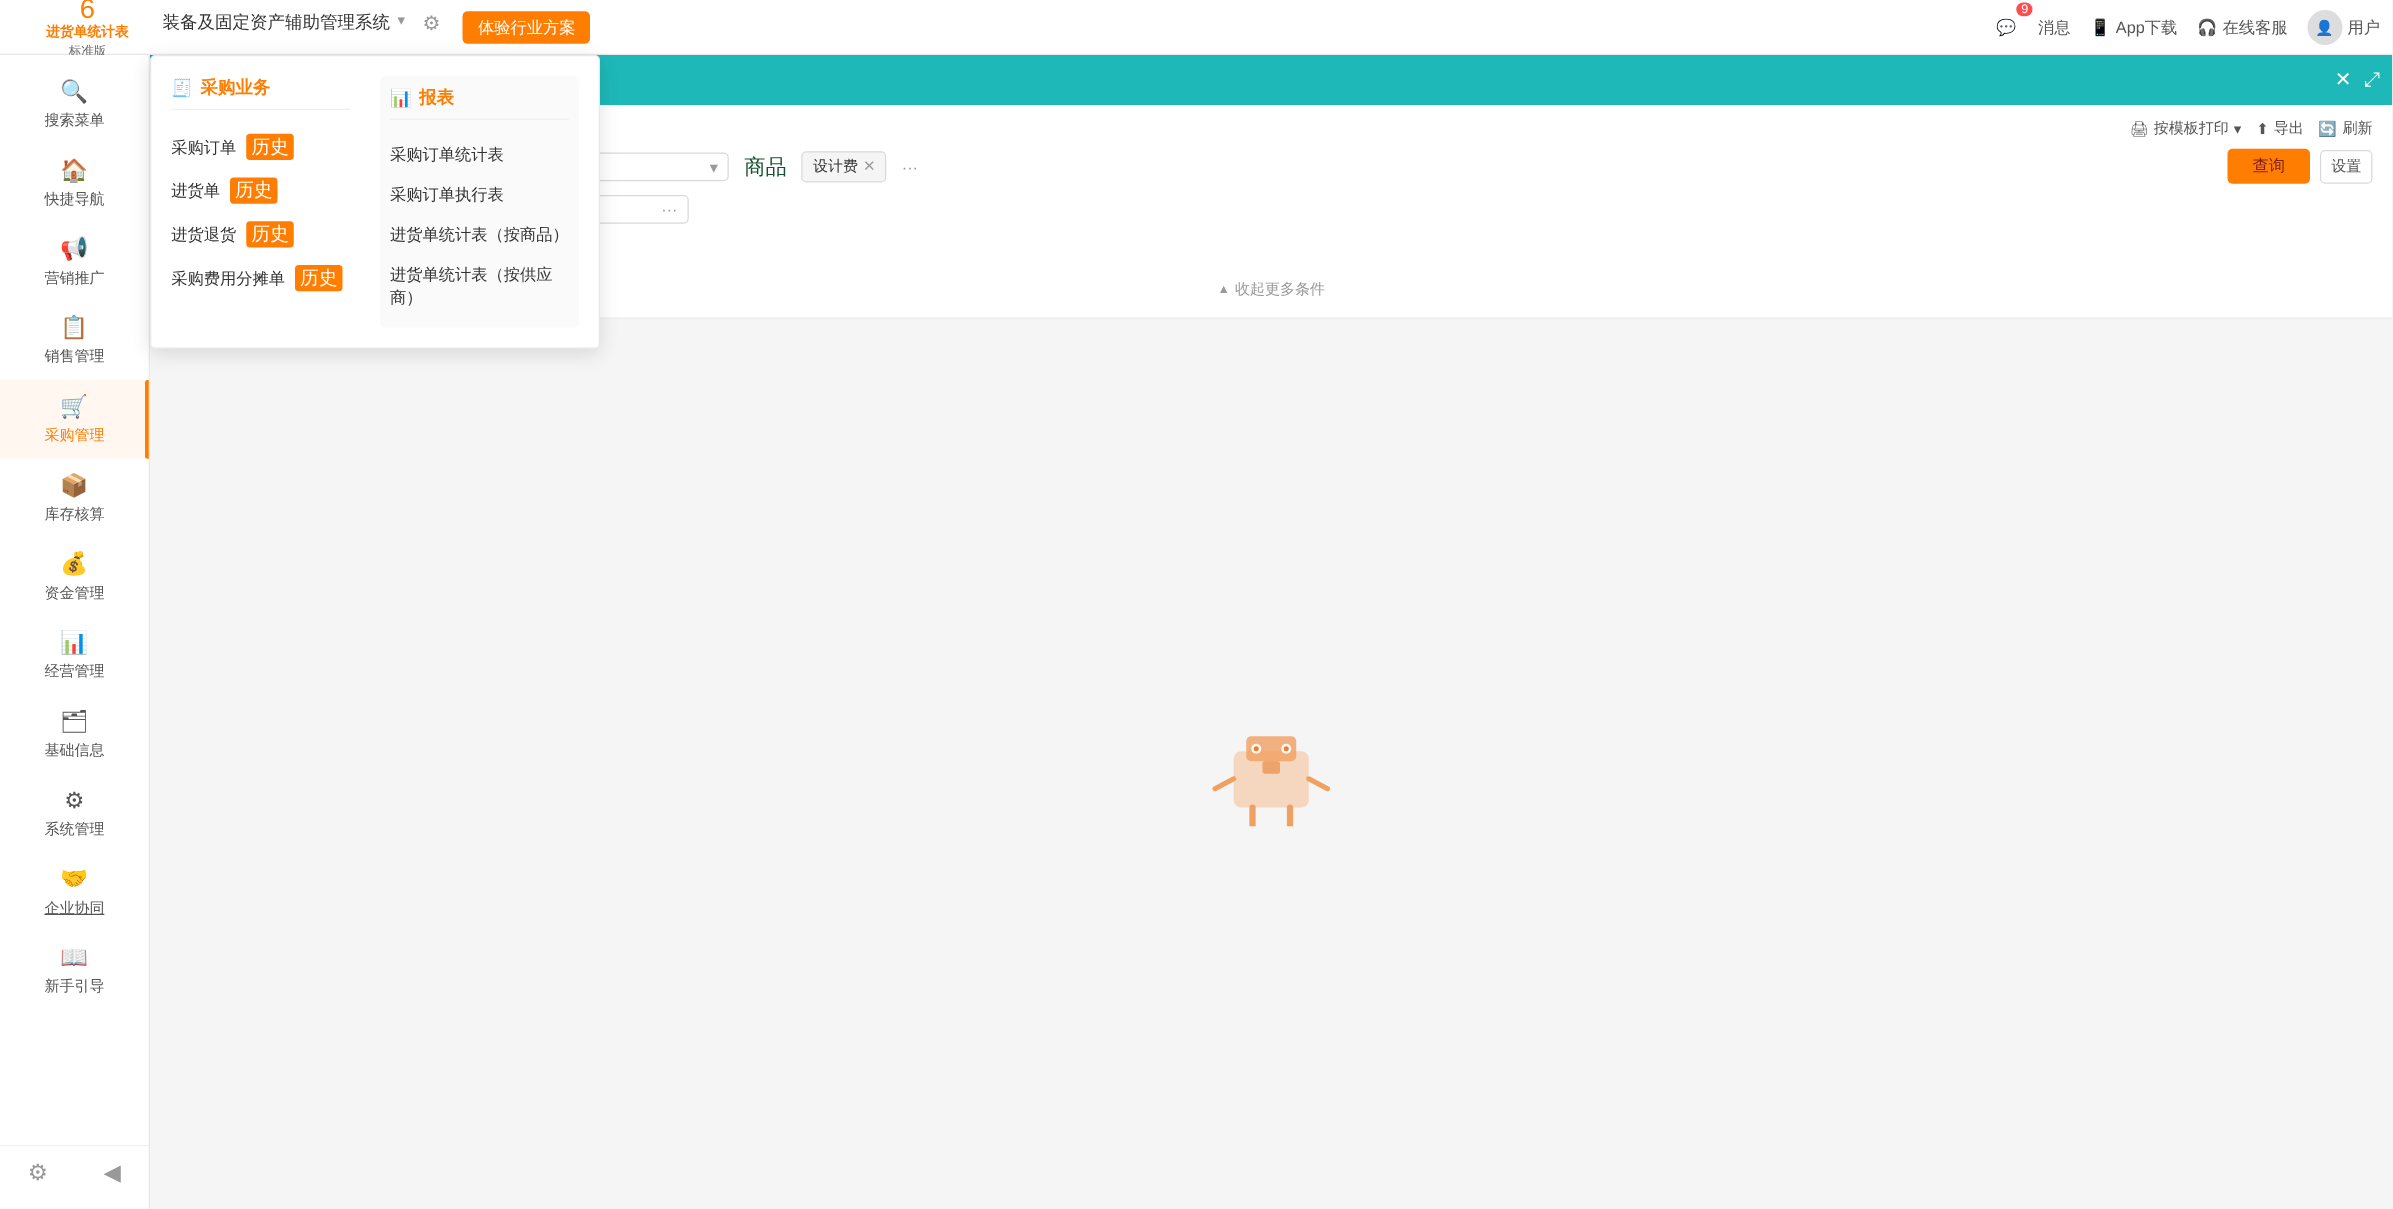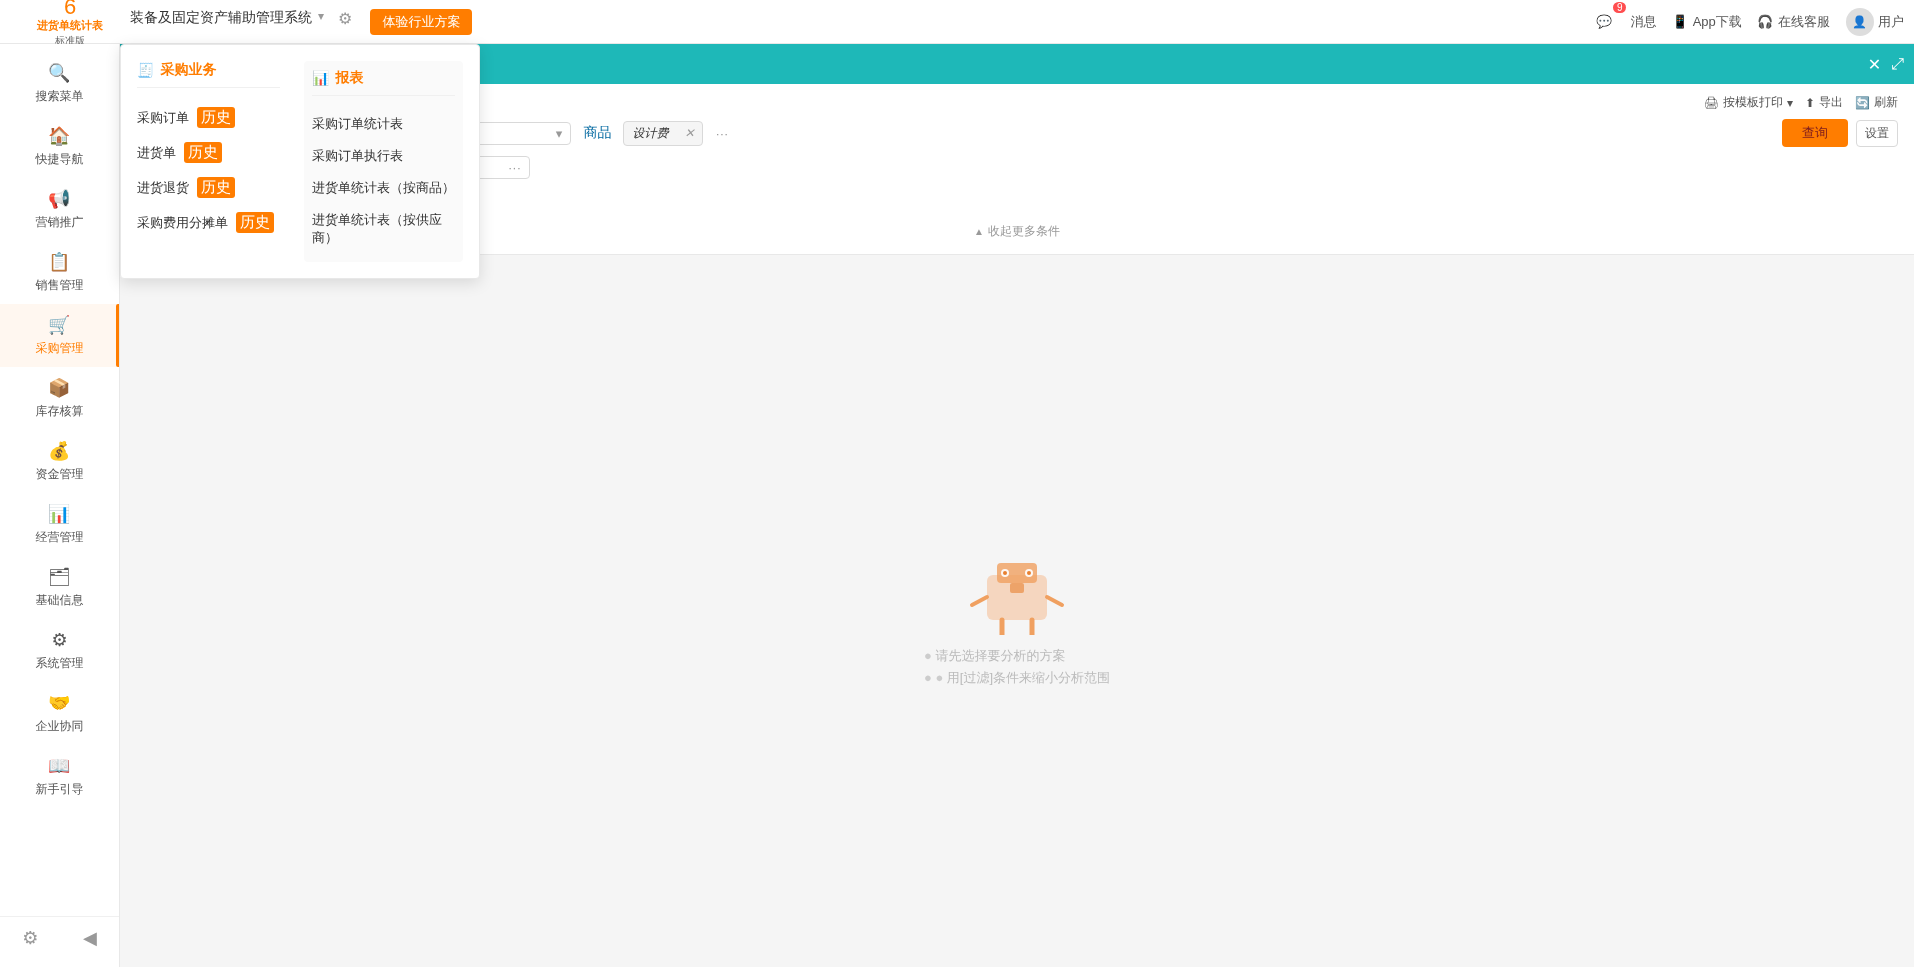--- a/index.html
+++ b/index.html
@@ -179,42 +179,41 @@
       display: flex;
       flex-direction: column;
       gap: 8px;
     }
     .filter-row {
       display: flex;
       align-items: center;
       gap: 12px;
       flex-wrap: wrap;
     }
-    .filter-label { color: #0369a1; font-size: 14px; flex-shrink: 0; }
+    .filter-label { color: #14532d; font-size: 17px; flex-shrink: 0; }
     .date-chip {
       border: 1px solid #1eb8b8;
       border-radius: 4px;
       padding: 3px 8px;
       color: #1eb8b8;
       cursor: pointer;
       font-size: 12px;
     }
     .date-chip.active {
       background: #1eb8b8;
       color: #fff;
     }
     .tag-item {
-      display: flex; align-items: center; gap: 16px;
+      display: flex; align-items: center; gap: 4px;
       background: #f5f5f5;
       border: 1px solid #d9d9d9;
       border-radius: 4px;
       padding: 3px 8px;
       font-size: 12px;
       color: #333;
-      font-style: italic;
     }
     .tag-close { cursor: pointer; color: #999; }
     .dots { color: #999; cursor: pointer; }
     .toolbar-btn {
       display: flex;
       align-items: center;
       gap: 4px;
       color: #555;
       font-size: 12px;
       cursor: pointer;
@@ -379,21 +378,21 @@
     <div class="sidebar-item">
       <span class="sidebar-icon">🗂</span>
       <span style="font-size:12px;">基础信息</span>
     </div>
     <div class="sidebar-item">
       <span class="sidebar-icon">⚙</span>
       <span style="font-size:12px;">系统管理</span>
     </div>
     <div class="sidebar-item">
       <span class="sidebar-icon">🤝</span>
-      <span style="font-size:12px;">企业协同</span>
+      <span style="font-size:12px;text-decoration:underline;">企业协同</span>
     </div>
     <div class="sidebar-item">
       <span class="sidebar-icon">📖</span>
       <span style="font-size:12px;">新手引导</span>
     </div>
     <div class="sidebar-bottom">
       <span class="sidebar-bottom-icon">⚙</span>
       <span class="sidebar-bottom-icon">◀</span>
     </div>
   </div>
@@ -499,26 +498,20 @@
         <circle cx="43" cy="38" r="4" fill="#fff" opacity="0.9"></circle>
         <circle cx="67" cy="38" r="4" fill="#fff" opacity="0.9"></circle>
         <circle cx="43" cy="38" r="2" fill="#e88030"></circle>
         <circle cx="67" cy="38" r="2" fill="#e88030"></circle>
         <rect x="48" y="48" width="14" height="10" rx="2" fill="#e88030" opacity="0.6"></rect>
         <line x1="25" y1="62" x2="10" y2="70" stroke="#f0a060" stroke-width="4" stroke-linecap="round"></line>
         <line x1="85" y1="62" x2="100" y2="70" stroke="#f0a060" stroke-width="4" stroke-linecap="round"></line>
         <line x1="40" y1="85" x2="40" y2="100" stroke="#f0a060" stroke-width="5" stroke-linecap="round"></line>
         <line x1="70" y1="85" x2="70" y2="100" stroke="#f0a060" stroke-width="5" stroke-linecap="round"></line>
       </svg>
-      <ul class="empty-text-list">
-        <li style="color:#bbb;font-size:13px;margin-bottom:4px;list-style:none;">请先选择要分析的方案</li>
-        <li style="color:#bbb;font-size:13px;list-style:none;">
-          <span style="color:#ccc;">● </span><span>用[过滤]条件来缩小分析范围</span>
-        </li>
-      </ul>
     </div>
   </div>
 
   <div class="dropdown-menu">
 
     <div class="menu-col">
       <div class="menu-col-title">
         <span>🧾</span>
         <span>采购业务</span>
       </div>

